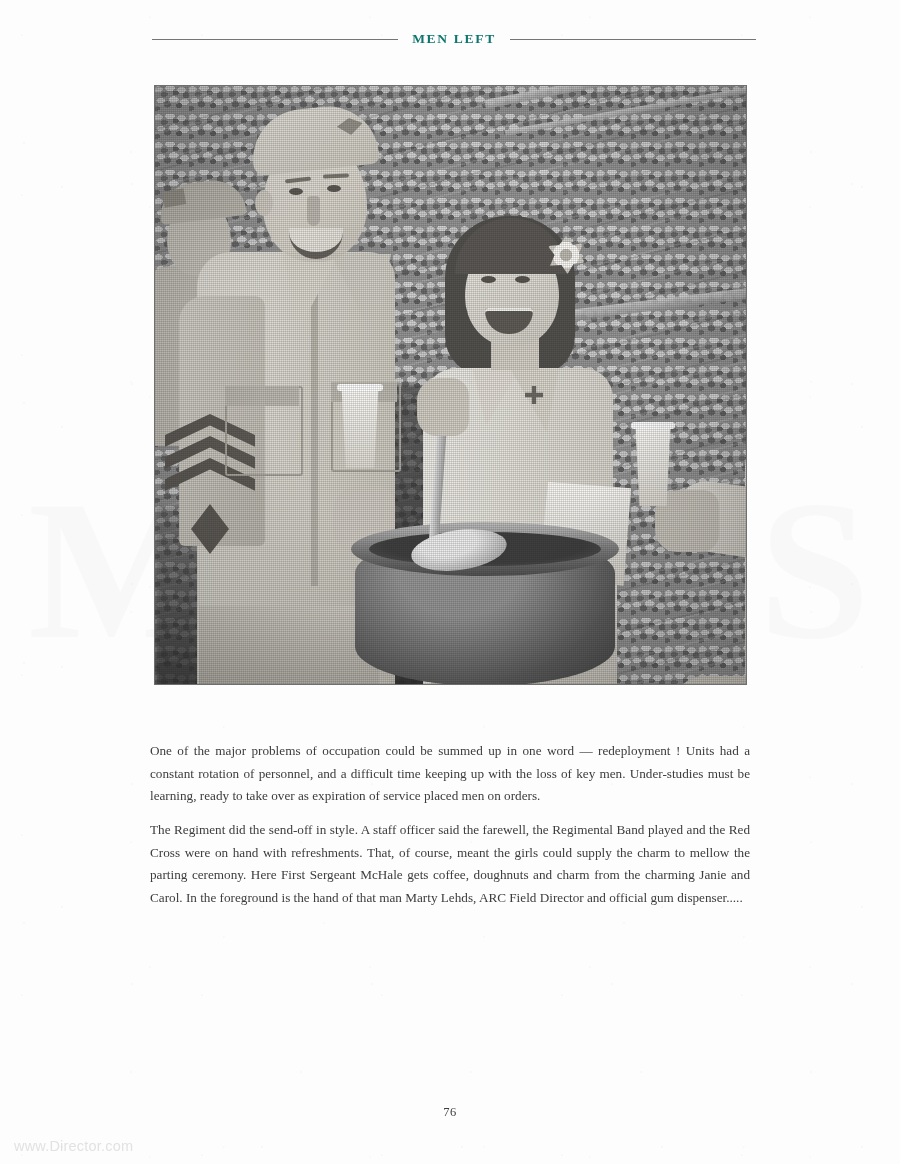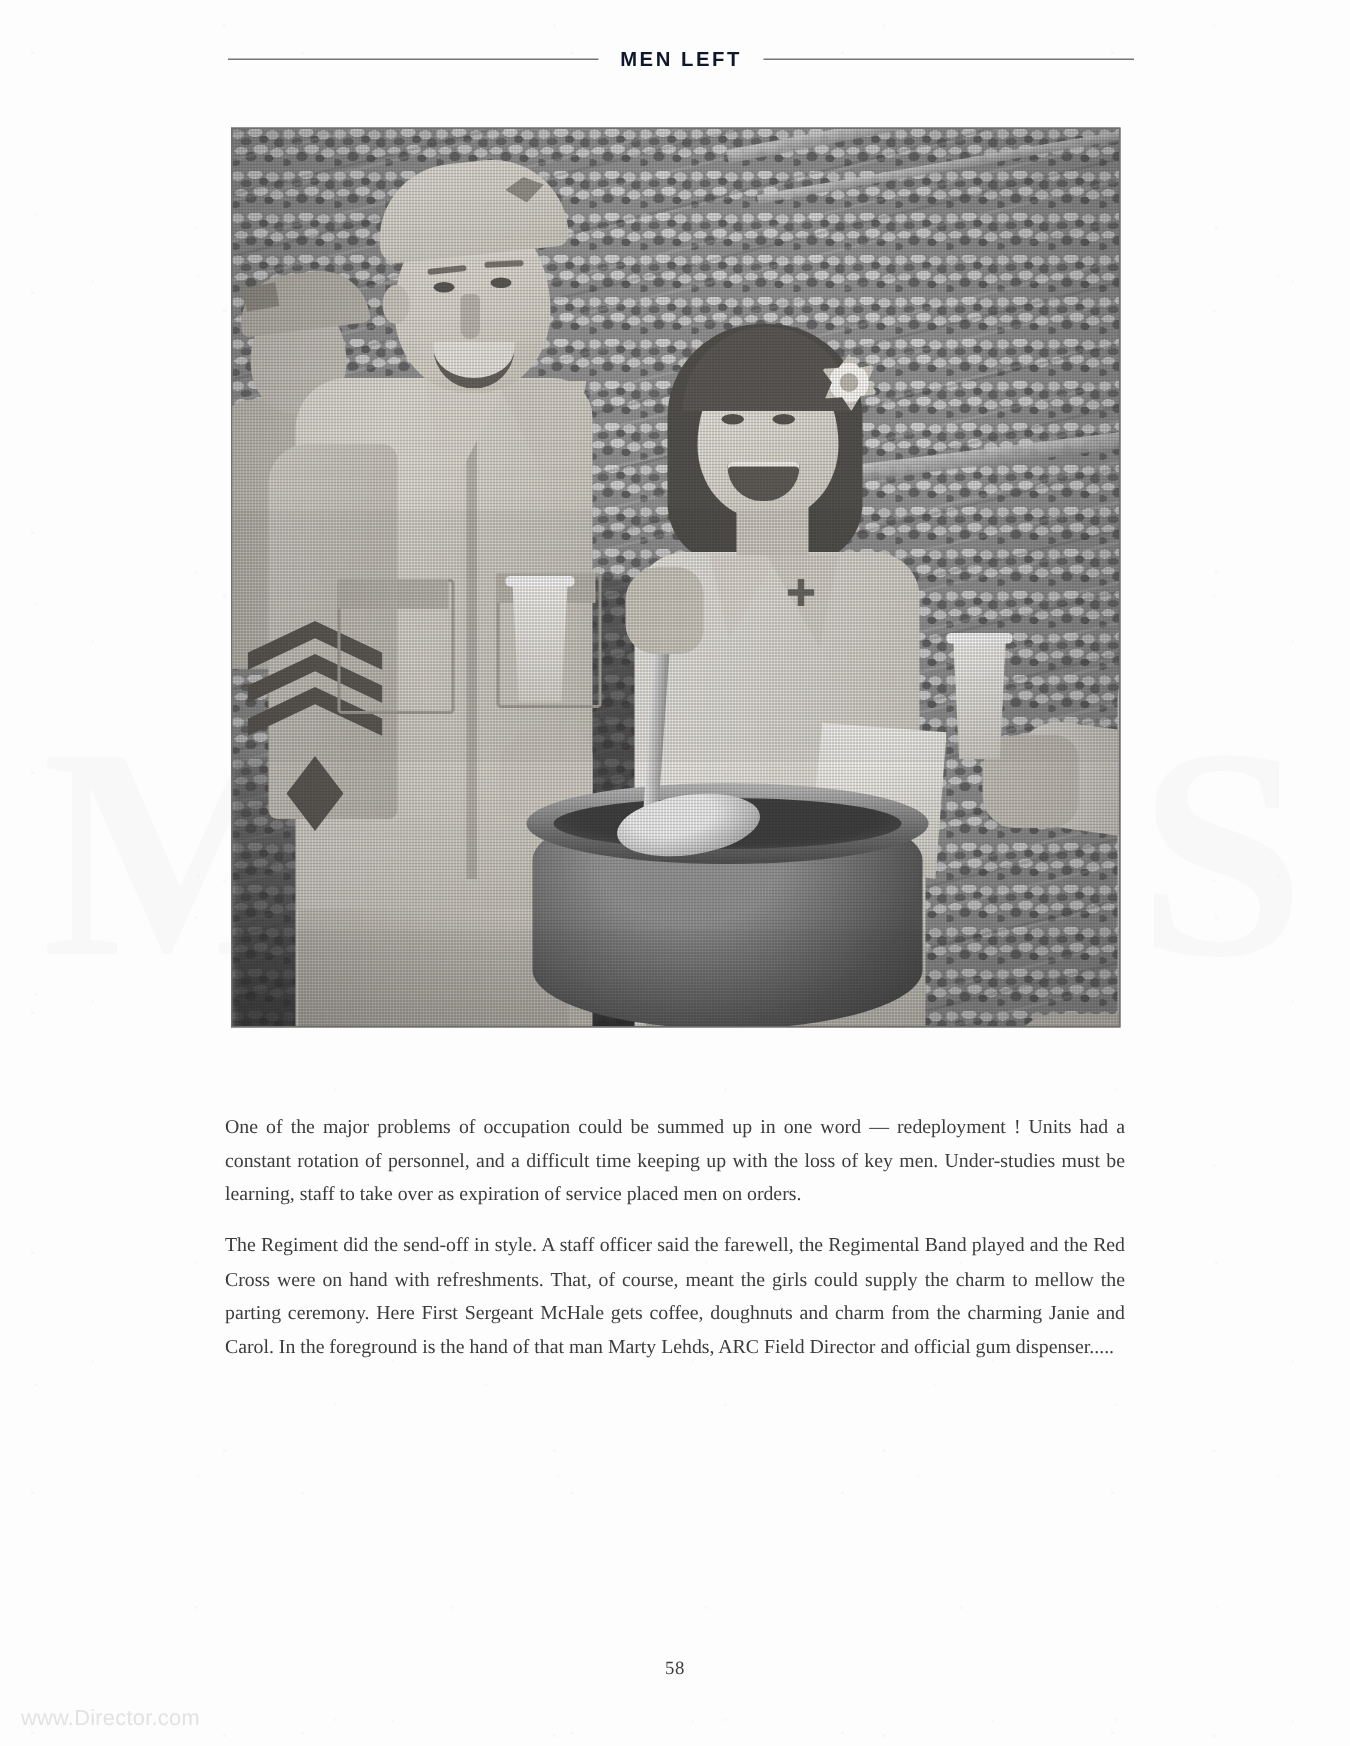--- a/index.html
+++ b/index.html
@@ -62,25 +62,25 @@
   .runhead .rule {
     flex: 1 1 auto;
     height: 1px;
     background: #5d5d5d;
     opacity: .85;
   }
   .runhead .rule.left  { margin-right: 10px; }
   .runhead .rule.right { margin-left: 10px; }
   .runhead .title {
     flex: 0 0 auto;
-    font-family: Liberation Sans, sans-serif;
+    font-family: Liberation Serif, serif;
     font-weight: 700;
     font-size: 13.5px;
     letter-spacing: 1.7px;
-    color: #0f172a;
+    color: #0f766e;
     white-space: nowrap;
     padding: 0 4px;
   }
 
   
   .photo {
     position: absolute;
     left: 154px;
     top: 85px;
     width: 593px;
@@ -446,21 +446,21 @@
     <div class="layer ladle-handle"></div>
     <div class="layer ladle-bowl"></div>
     <div class="layer arc-hand"></div>
     <div class="layer fg-hand-r"></div>
 
     <div class="layer halftone"></div>
     <div class="layer vignette"></div>
     <div class="layer photo-fade"></div>
   </div>
 
-  <p class="body-text para-1">One of the major problems of occupation could be summed up in one word — redeployment ! Units had a constant rotation of personnel, and a difficult time keeping up with the loss of key men. Under-studies must be learning, staff to take over as expiration of service placed men on orders.</p>
+  <p class="body-text para-1">One of the major problems of occupation could be summed up in one word — redeployment ! Units had a constant rotation of personnel, and a difficult time keeping up with the loss of key men. Under-studies must be learning, ready to take over as expiration of service placed men on orders.</p>
   <p class="body-text para-2">The Regiment did the send-off in style. A staff officer said the farewell, the Regimental Band played and the Red Cross were on hand with refreshments. That, of course, meant the girls could supply the charm to mellow the parting ceremony. Here First Sergeant McHale gets coffee, doughnuts and charm from the charming Janie and Carol. In the foreground is the hand of that man Marty Lehds, ARC Field Director and official gum dispenser.....</p>
 
-  <div class="folio">58</div>
+  <div class="folio">76</div>
 
   <div class="watermark">www.Director.com</div>
 
   <div class="grain"></div>
 </div>
 
 </body></html>

